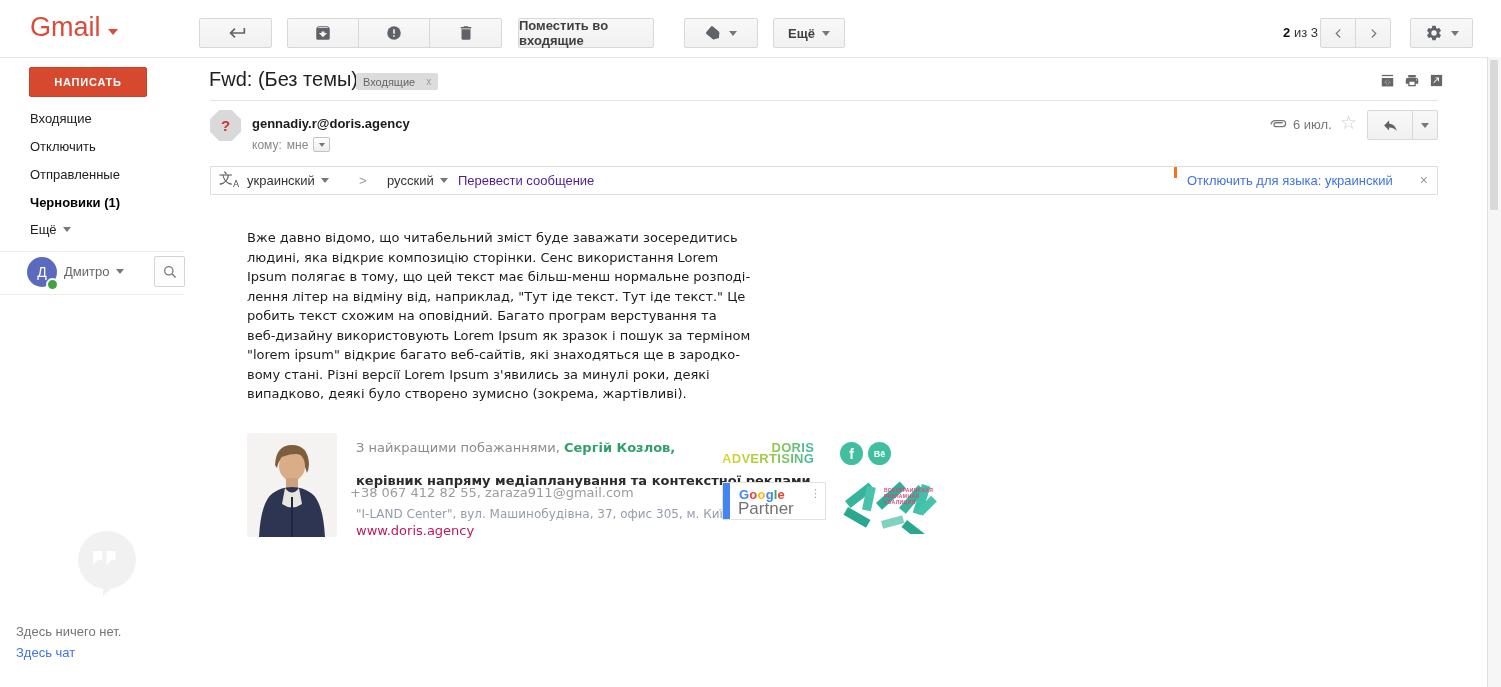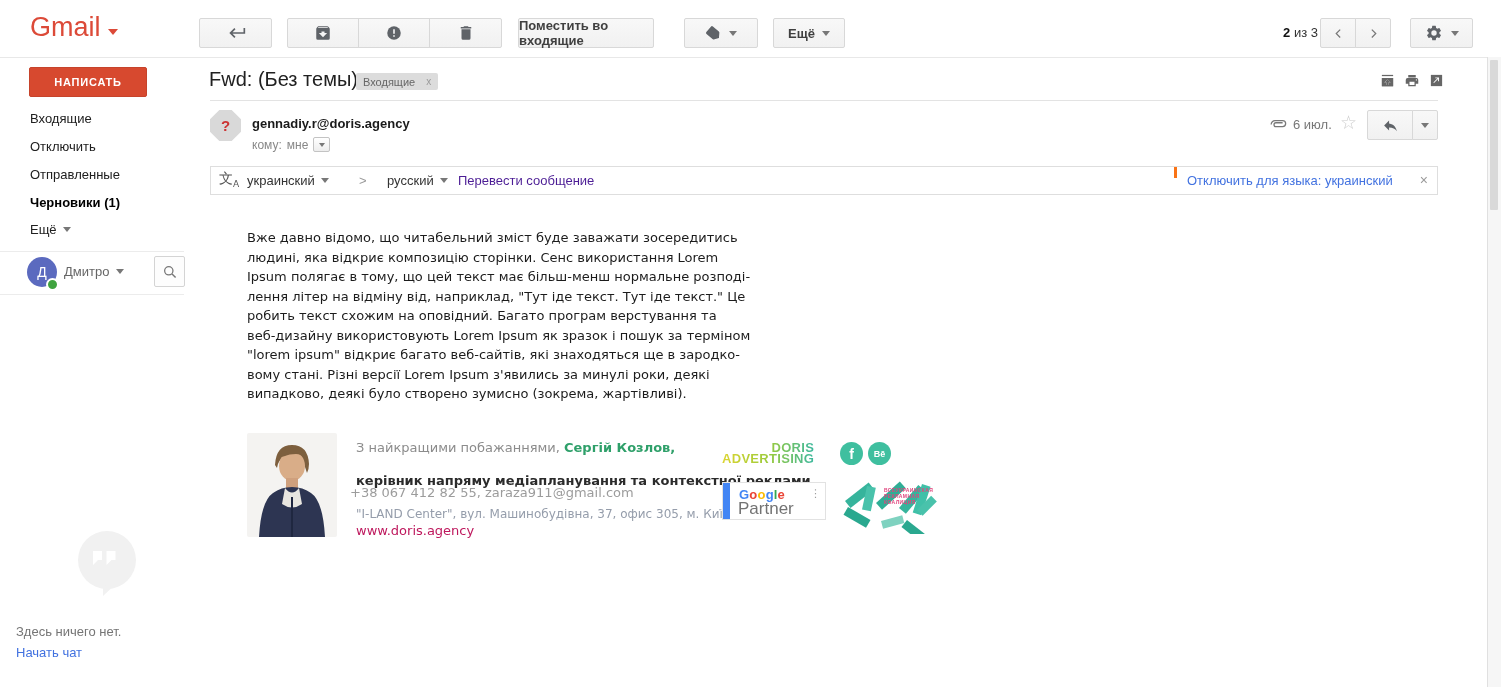--- a/index.html
+++ b/index.html
@@ -212,21 +212,21 @@
     <div class="chat-zone">
       <svg class="balloon" width="60" height="66" viewBox="0 0 60 66">
         <circle cx="30" cy="30" r="29" fill="#f1f1f1"></circle>
         <path d="M26 56 L26 66 L40 53 Z" fill="#f1f1f1"></path>
         <g fill="#ffffff">
           <path d="M16 21h9v9h-4l-5 5z"></path>
           <path d="M29.5 21h9v9h-4l-5 5z"></path>
         </g>
       </svg>
       <div class="chat-empty">Здесь ничего нет.</div>
-      <div class="chat-start">Начать чат</div>
+      <div class="chat-start">Здесь чат</div>
     </div>
   </div>
 
   <div>
     <div class="subject">Fwd: (Без темы)</div>
     <div class="chip">
       <span>Входящие</span>
       <span class="chip-x">x</span>
     </div>
     <div class="head-icons" style="left:1380px">

